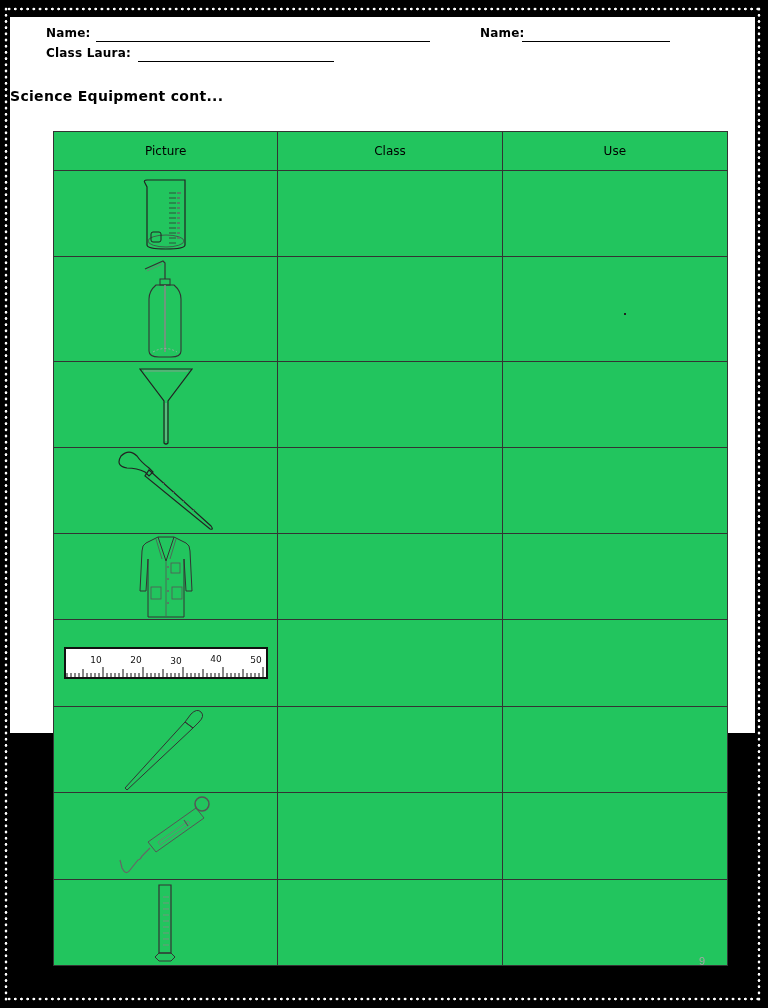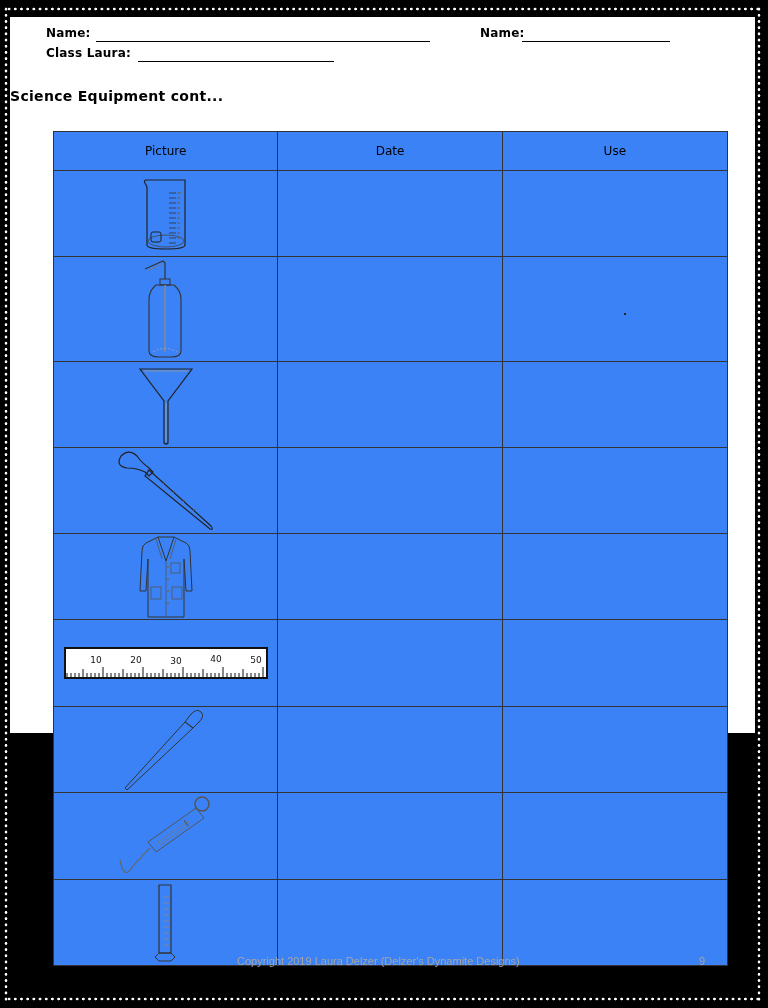--- a/index.html
+++ b/index.html
@@ -40,21 +40,21 @@
   .hdr-line { position: absolute; height: 0; border-bottom: 1px solid #000; }
   .title {
     position: absolute; left: 0; right: 0; top: 71px; text-align: left;
     font-size: 14px; font-weight: bold; letter-spacing: 0.3px; color: #000;
   }
   table.eq {
     position: absolute; left: 43px; top: 114px; width: 675px;
     border-collapse: collapse; table-layout: fixed;
   }
   table.eq th, table.eq td {
-    border: 1px solid #333; padding: 0; background: #3b82f6;
+    border: 1px solid #333; padding: 0; background: #22c55e;
   }
   table.eq th {
     height: 38px; font-size: 12px; font-weight: normal; color: #000;
   }
   .pic { vertical-align: middle; }
   .pic svg { display: block; margin: 0 auto; }
   .stray-dot {
     position: absolute; left: 614px; top: 296px; width: 2px; height: 2px; background: #222;
   }
   .copyright {
@@ -90,21 +90,21 @@
 
   <table class="eq">
     <colgroup>
         <col style="width:224px">
         <col style="width:224px">
         <col style="width:225px">
       </colgroup>
     <thead>
       <tr>
         <th>Picture</th>
-        <th>Date</th>
+        <th>Class</th>
         <th>Use</th>
       </tr>
     </thead>
     <tbody>
 
       <tr style="height:86px">
         <td class="pic">
           <svg width="50" height="74" viewBox="0 0 50 74">
             <path d="M4 6 Q2 3 6 3 L44 3 L44 68 Q44 72 25 72 Q6 72 6 68 L6 10 Z" fill="none" stroke="#222" stroke-width="1.2"></path>
             <ellipse cx="25" cy="64" rx="18" ry="6" fill="none" stroke="#444" stroke-width="0.8"></ellipse>
@@ -324,15 +324,14 @@
           </svg>
         </td>
         <td></td>
         <td></td>
       </tr>
     </tbody>
   </table>
 
   <div class="stray-dot"></div>
 
-  <div class="copyright">Copyright 2019 Laura Delzer (Delzer's Dynamite Designs)</div>
   <div class="pageno">9</div>
 </div>
 
 </body></html>

